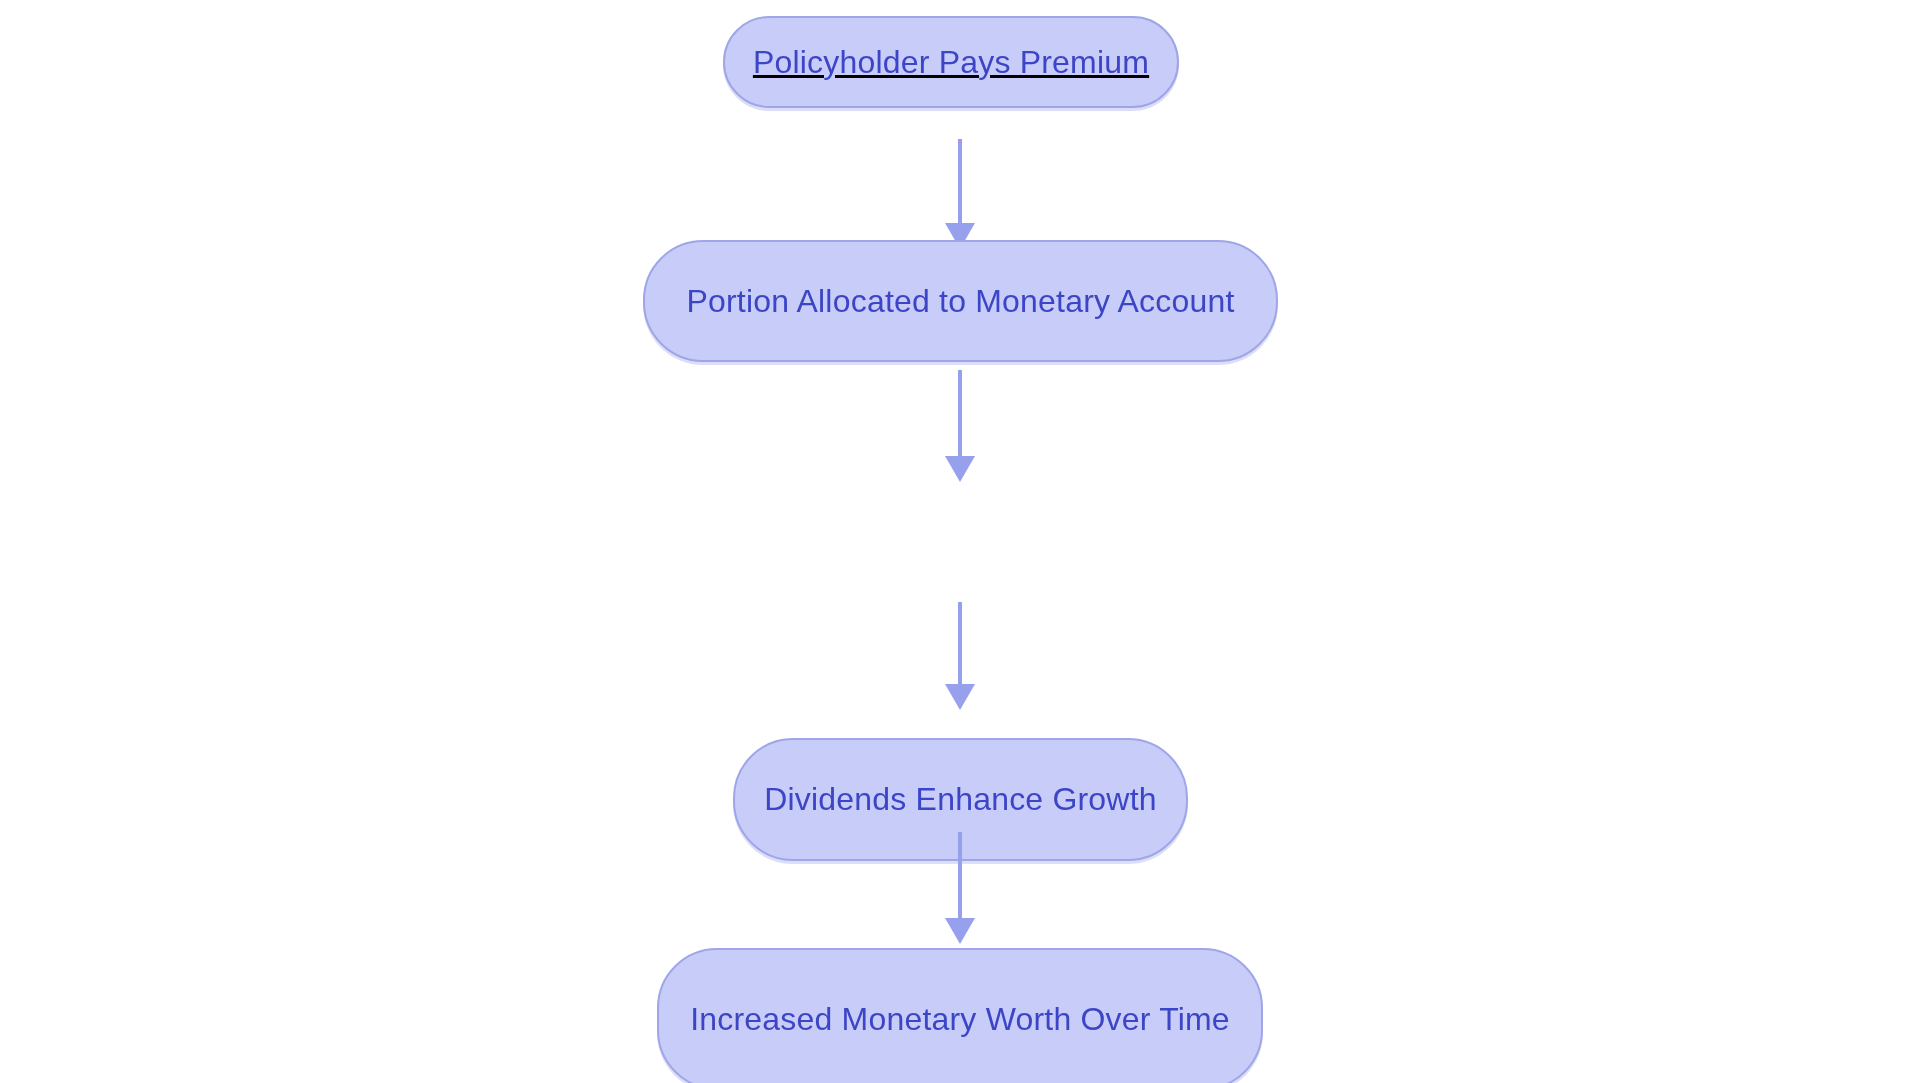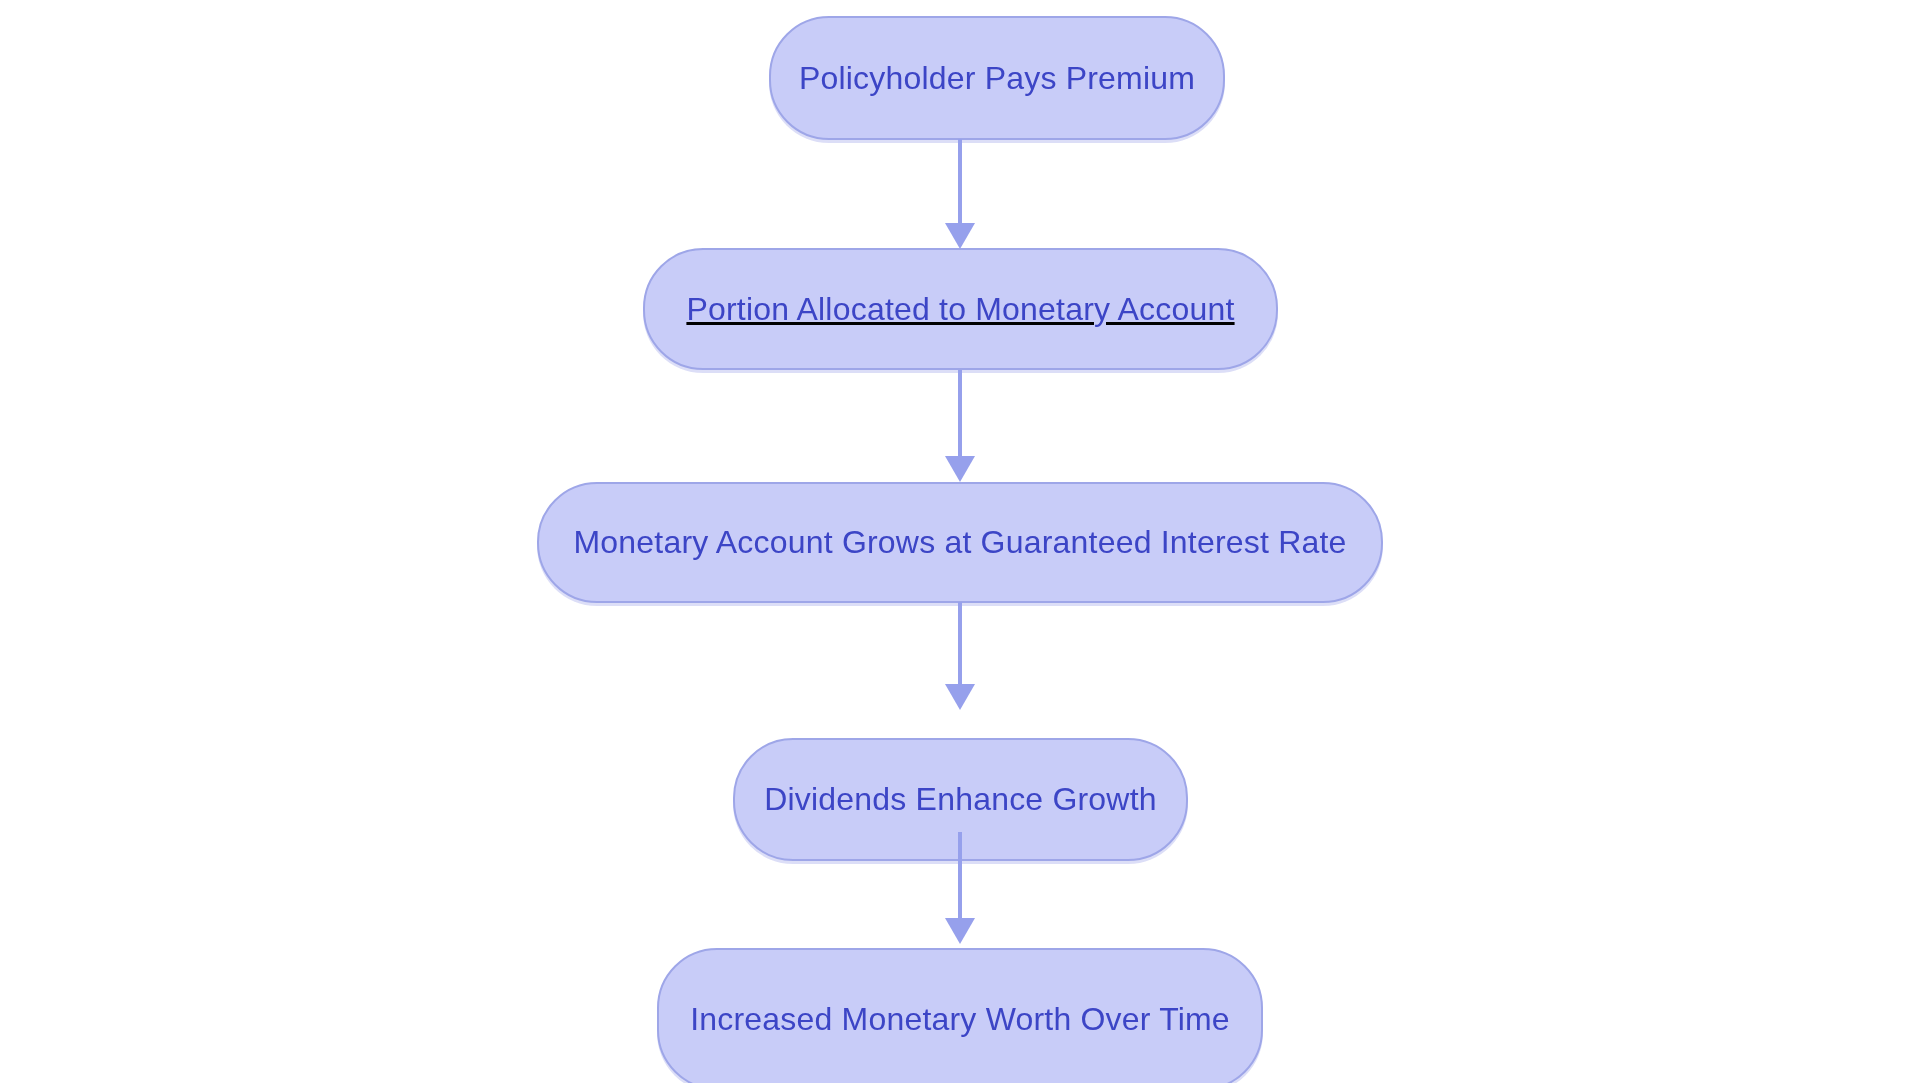--- a/index.html
+++ b/index.html
@@ -45,37 +45,34 @@
     border-left: 15px solid transparent;
     border-right: 15px solid transparent;
     border-top: 26px solid var(--arrow, #96a0ec);
   }
 </style>
 </head>
 <body>
 
 <div class="canvas" style="--background: #ffffff; --node_fill: #c8ccf8; --node_border: #9ea6e8; --node_text: #3c45c6; --arrow: #96a0ec;">
 
-  <div class="node" style="left:769px; top:16px; width:456px; height:124px;">
+  <div class="node" style="left:723px; top:16px; width:456px; height:92px;text-decoration:underline;">
     <span class="node-label">Policyholder Pays Premium</span>
   </div>
 
   <div class="arrow-line" style="left:958px; top:139px; height:84px;"></div>
   <div class="arrow-head" style="left:945px; top:223px;"></div>
 
-  <div class="node" style="left:643px; top:248px; width:635px; height:122px;text-decoration:underline;">
+  <div class="node" style="left:643px; top:240px; width:635px; height:122px;">
     <span class="node-label">Portion Allocated to Monetary Account</span>
   </div>
 
   <div class="arrow-line" style="left:958px; top:370px; height:86px;"></div>
   <div class="arrow-head" style="left:945px; top:456px;"></div>
 
-  <div class="node" style="left:537px; top:482px; width:846px; height:121px;">
-    <span class="node-label">Monetary Account Grows at Guaranteed Interest Rate</span>
-  </div>
 
   <div class="arrow-line" style="left:958px; top:602px; height:82px;"></div>
   <div class="arrow-head" style="left:945px; top:684px;"></div>
 
   <div class="node" style="left:733px; top:710px; width:455px; height:123px;margin-top:28px;">
     <span class="node-label">Dividends Enhance Growth</span>
   </div>
 
   <div class="arrow-line" style="left:958px; top:832px; height:86px;"></div>
   <div class="arrow-head" style="left:945px; top:918px;"></div>

